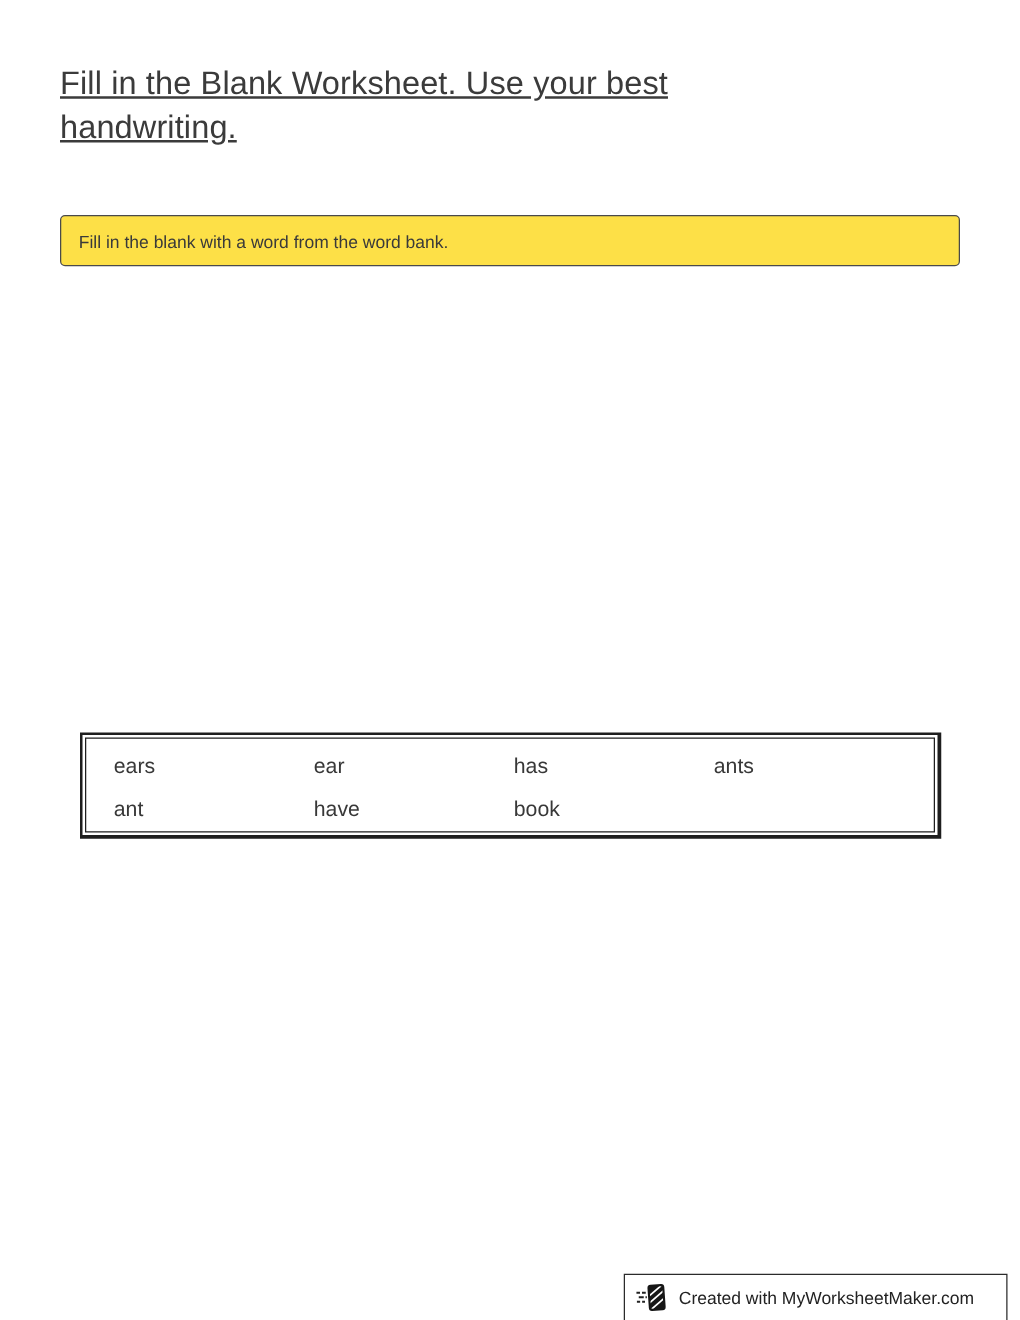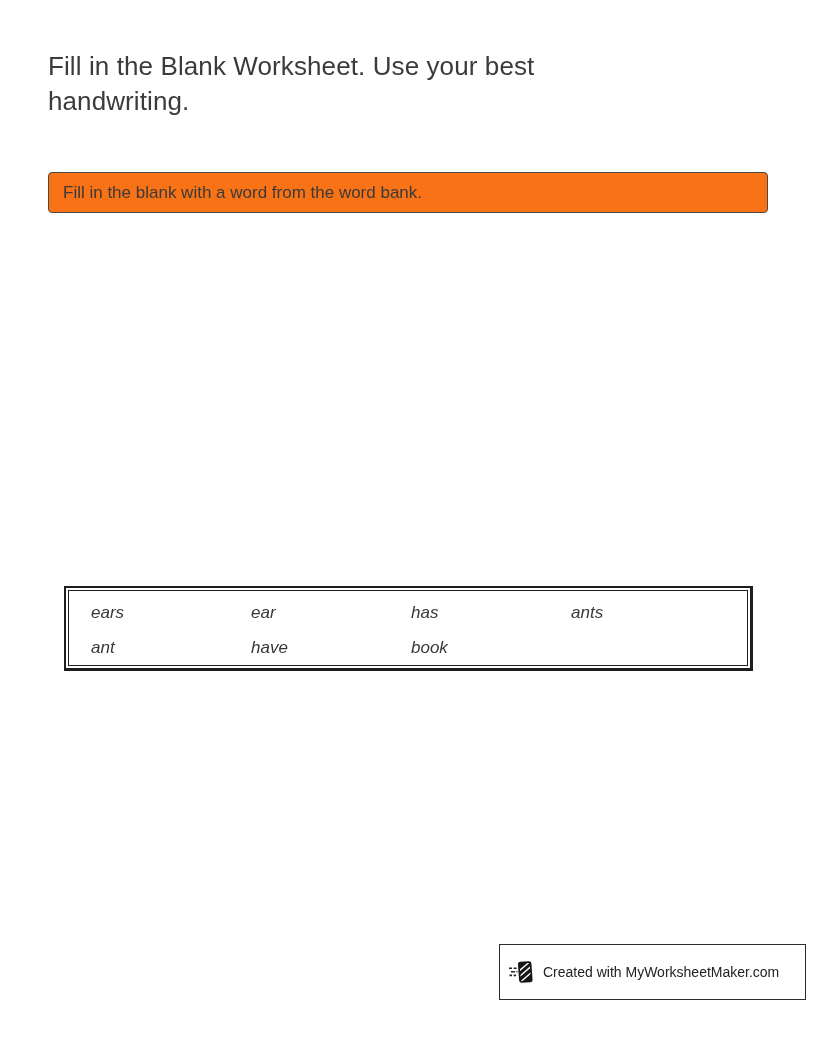--- a/index.html
+++ b/index.html
@@ -16,70 +16,70 @@
     position: absolute;
     left: 48px;
     top: 49px;
     max-width: 600px;
     margin: 0;
     font-size: 26px;
     line-height: 35px;
     font-weight: 400;
     color: #3b3b3b;
     letter-spacing: 0.1px;
+    text-decoration: underline;
   }
   .instruction-box {
     position: absolute;
     left: 48px;
     top: 172px;
     width: 720px;
     height: 41px;
     box-sizing: border-box;
     border: 1.5px solid #4a4a4a;
     border-radius: 4px;
-    background: #f97316;
+    background: #fde047;
     display: flex;
     align-items: center;
     padding-left: 14px;
-    font-size: 17px;
+    font-size: 14px;
     color: #3a3a3a;
   }
   .word-bank {
     position: absolute;
     left: 64px;
     top: 586px;
     width: 689px;
     height: 85px;
     box-sizing: border-box;
     border-style: solid;
     border-color: #1e1e1e;
     border-width: 2px 3px 3px 2px;
     padding: 2px;
     background: #ffffff;
-    font-style: italic;
   }
   .word-bank-inner {
     box-sizing: border-box;
     height: 100%;
     border: 1px solid #1e1e1e;
     display: grid;
     grid-template-columns: repeat(4, 160px);
     grid-auto-rows: 1fr;
     align-items: center;
     padding: 4px 0 0 22px;
     font-size: 17px;
     color: #383838;
   }
   .word-bank-inner span { display: block; }
   .footer-credit {
     position: absolute;
     left: 499px;
-    top: 944px;
+    top: 1019px;
     width: 307px;
-    height: 56px;
+    height: 38px;
     box-sizing: border-box;
     border: 1.5px solid #2b2b2b;
     background: #ffffff;
     display: flex;
     align-items: center;
     gap: 8px;
     padding-left: 9px;
     font-size: 14px;
     color: #222222;
   }

